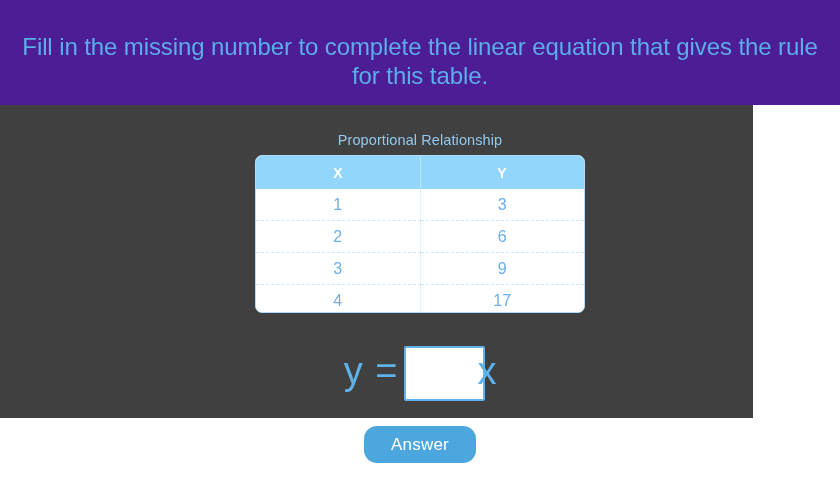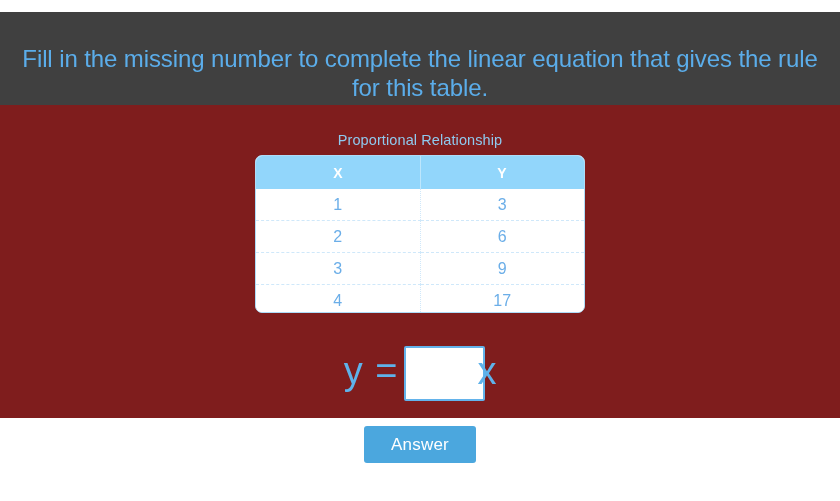--- a/index.html
+++ b/index.html
@@ -12,24 +12,24 @@
     background: #ffffff;
     font-family: "Liberation Sans", sans-serif;
     overflow: hidden;
     position: relative;
   }
 
   
   .prompt-band {
     position: absolute;
     left: 0;
-    top: 12px;
+    top: 0;
     width: 840px;
     height: 105px;
-    background: #404040;
+    background: #4c1d95;
     display: flex;
     align-items: center;
     justify-content: center;
   }
   .prompt-text {
     width: 800px;
     margin: 0 auto;
     text-align: center;
     color: #5BADEA;
     font-size: 24px;
@@ -37,23 +37,23 @@
     font-weight: 400;
     letter-spacing: -0.1px;
     padding-top: 18px;
   }
 
   
   .content-panel {
     position: absolute;
     left: 0;
     top: 105px;
-    width: 840px;
+    width: 753px;
     height: 313px;
-    background: #7f1d1d;
+    background: #404040;
   }
 
   
   .table-caption {
     position: absolute;
     left: 0;
     top: 27px;
     width: 840px;
     text-align: center;
     color: #8FC9EE;
@@ -163,21 +163,21 @@
   }
   .answer-button {
     position: absolute;
     left: 364px;
     top: 8px;
     width: 112px;
     height: 37px;
     background: #4BA7DE;
     color: #ffffff;
     border: none;
-    border-radius: 3px;
+    border-radius: 13px;
     font-family: "Liberation Sans", sans-serif;
     font-size: 17px;
     letter-spacing: 0.2px;
     cursor: pointer;
     padding: 0;
   }
 </style>
 </head>
 <body>
 

